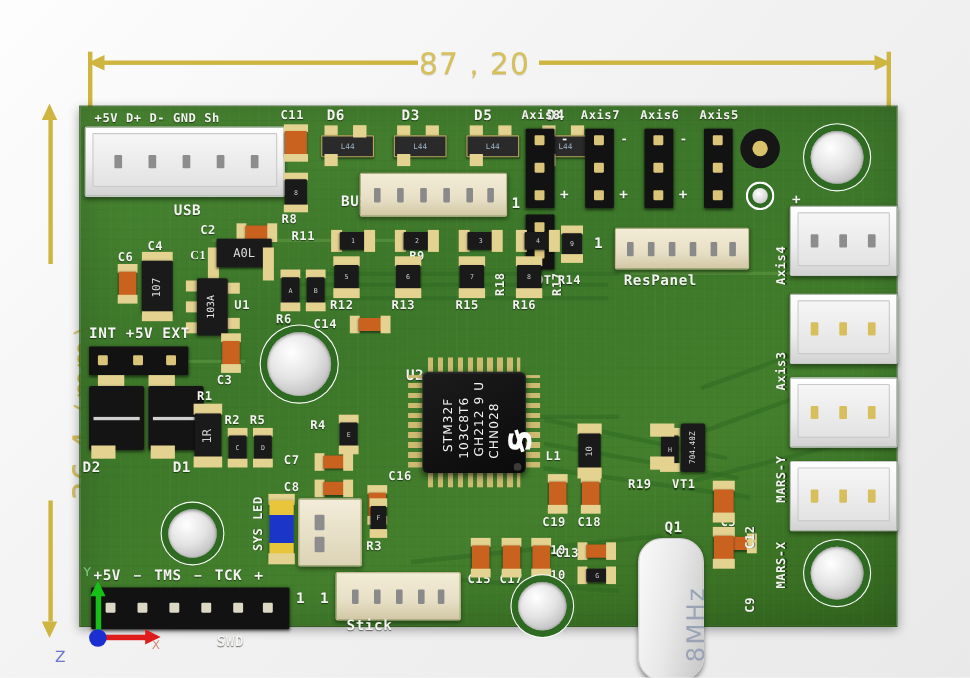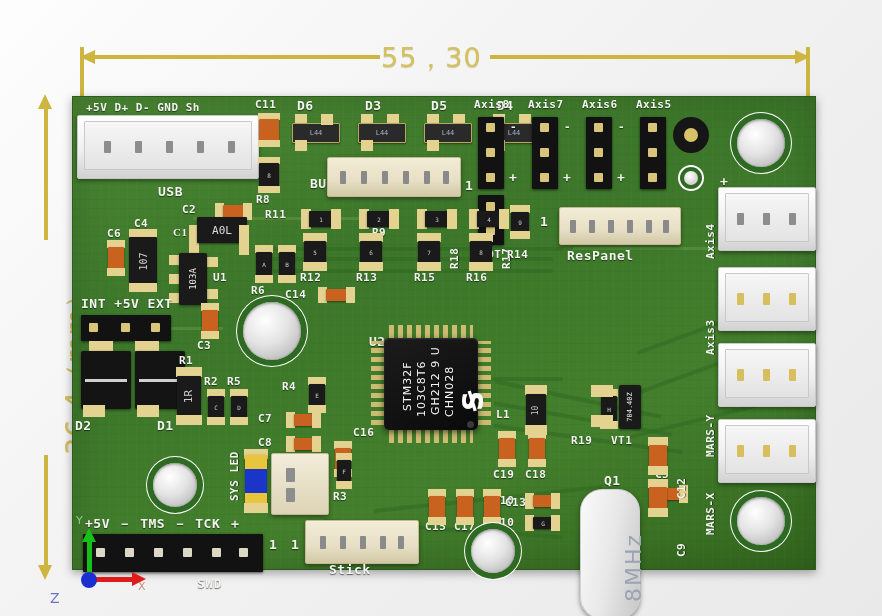--- a/index.html
+++ b/index.html
@@ -116,21 +116,21 @@
 
 <div id="stage">
 
   <div>
     <div class="dim-line" style="left:80px;top:47px;width:4px;height:58px;"></div>
     <div class="dim-line" style="left:806px;top:47px;width:4px;height:58px;"></div>
     <div class="dim-line" style="left:92px;top:55px;width:288px;height:4px;"></div>
     <div class="dim-line" style="left:490px;top:55px;width:316px;height:4px;"></div>
     <div class="arrow left" style="left:80px;top:50px;"></div>
     <div class="arrow right" style="left:795px;top:50px;"></div>
-    <div class="dim-text" style="left:381px;top:40px;">55，30</div>
+    <div class="dim-text" style="left:381px;top:40px;">87，20</div>
   </div>
 
   <div>
     <div class="dim-line" style="left:44px;top:105px;width:4px;height:135px;"></div>
     <div class="dim-line" style="left:44px;top:455px;width:4px;height:110px;"></div>
     <div class="arrow up" style="left:38px;top:94px;"></div>
     <div class="arrow down" style="left:38px;top:565px;"></div>
     <div class="dim-text vert" style="left:58px;top:455px;">36.4（mm）</div>
   </div>
 
@@ -487,21 +487,21 @@
     <div class="silk s13" style="left:196px;top:441px;">1</div>
 
     <div class="silk s13" style="left:218px;top:441px;">1</div>
     <div class="jstc" style="left:232px;top:423px;width:112px;height:42px;">
       <div class="pin" style="left:14px;"></div>
         <div class="pin" style="left:34px;"></div>
         <div class="pin" style="left:54px;"></div>
       <div class="pin" style="left:74px;"></div>
         <div class="pin" style="left:92px;"></div>
     </div>
-    <div class="silk s13" style="left:256px;top:466px;">Stick</div>
+    <div class="silk s13" style="left:242px;top:466px;">Stick</div>
 
     <div class="silk s13" style="left:268px;top:238px;margin-left:28px;">U2</div>
     <div class="silk s11" style="left:212px;top:192px;">C14</div>
     <div class="term" style="left:245px;top:190px;width:9px;height:16px;"></div>
     <div class="cap" style="left:253px;top:192px;width:22px;height:12px;"></div>
     <div class="term" style="left:273px;top:190px;width:9px;height:16px;"></div>
 
     <div id="mcu" style="left:298px;top:228px;width:120px;height:118px;">
       <div class="legs" style="left:18px;top:0;width:84px;height:13px;
         background:repeating-linear-gradient(90deg,#cdbb72 0 5px,transparent 5px 9px);"></div>

